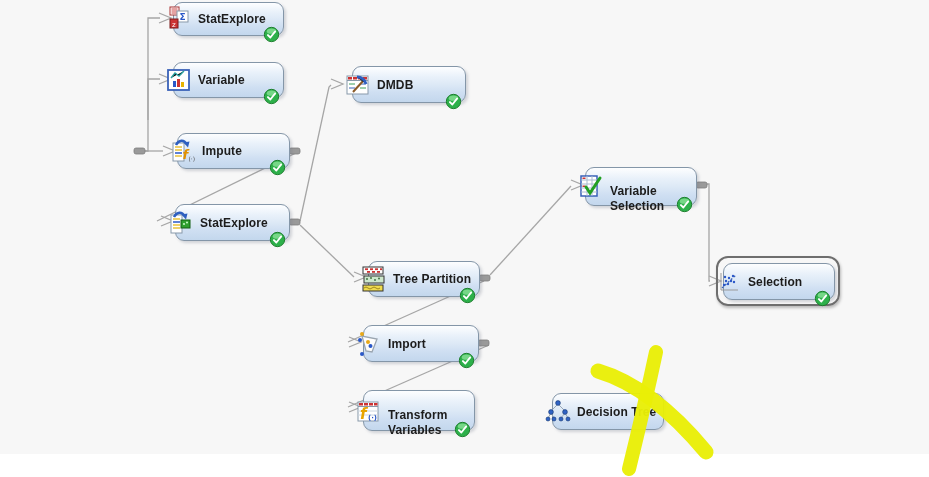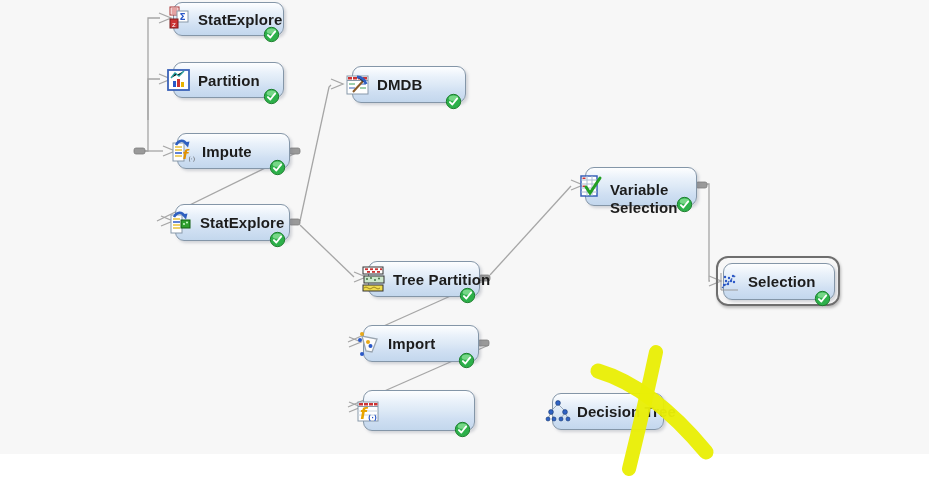--- a/index.html
+++ b/index.html
@@ -8,21 +8,21 @@
   #bottom-strip{position:absolute;left:0;top:454px;width:929px;height:23px;background:#ffffff;}
   #edge-layer,#annotation-layer{position:absolute;left:0;top:0;width:929px;height:477px;}
   #edge-layer{z-index:1;}
   .node{position:absolute;z-index:2;display:flex;align-items:center;
         border:1px solid #8496a8;border-radius:9px;
         background:linear-gradient(180deg,#fdfeff 0%,#e9f1fa 28%,#dde9f6 50%,#cfdff2 72%,#c3d7ed 100%);
         box-shadow:2px 2px 3px rgba(110,120,135,.28);}
   .node .icon{flex:0 0 auto;width:28px;height:28px;margin-left:-9px;display:flex;
               align-items:center;justify-content:center;}
   .node .icon svg{display:block;}
-  .node .label{margin-left:5px;font-size:15px;font-weight:bold;color:#1c1c1c;
+  .node .label{margin-left:5px;font-size:12px;font-weight:bold;color:#1c1c1c;
                white-space:nowrap;letter-spacing:.1px;}
   .node .label.wrap{white-space:normal;width:72px;line-height:1.2;margin-top:24px;}
   .check{position:absolute;right:3px;bottom:-8px;width:17px;height:17px;}
   .sel-ring{position:absolute;left:716px;top:256px;width:120px;height:46px;
             border:2.5px solid #6e6e6e;border-radius:12px;z-index:2;
             box-shadow:1px 2px 3px rgba(0,0,0,.25);}
   #annotation-layer{z-index:5;pointer-events:none;}
   svg text{font-family:"DejaVu Sans",sans-serif;}
 </style>
 </head>
@@ -109,21 +109,21 @@
   <div class="node" style="left:173px;top:62px;width:109px;height:34px">
     <span class="icon">
       <svg width="26" height="26" viewBox="0 0 26 26">
         <rect x="2" y="3" width="21" height="20" fill="#fff" stroke="#3a62b8" stroke-width="1.8"></rect>
         <polyline points="5,11 9,6 13,9 18,4" stroke="#2aa0a0" stroke-width="1.4"></polyline>
         <rect x="7" y="14" width="3" height="6" fill="#2a58c8"></rect>
         <rect x="11" y="12" width="3" height="8" fill="#cc3333"></rect>
         <rect x="15" y="15" width="3" height="5" fill="#e8b400"></rect>
       </svg>
       </span>
-    <span class="label">Partition</span>
+    <span class="label">Variable</span>
     <span class="check">
       <svg viewBox="0 0 18 18" width="17" height="17">
           <circle cx="9" cy="9" r="7.6" fill="#2db04a" stroke="#187a28"></circle>
           <ellipse cx="9" cy="5.5" rx="5" ry="2.8" fill="#8fe49c" opacity=".75"></ellipse>
           <path d="M5.2 9.6 L7.8 12.2 L12.8 5.8" fill="none" stroke="#fff" stroke-width="2" stroke-linecap="round" stroke-linejoin="round"></path>
         </svg></span>
   </div>
 
   <div class="node" style="left:352px;top:66px;width:112px;height:35px">
     <span class="icon">
@@ -306,20 +306,21 @@
           <rect x="8" y="5" width="4" height="2.5" fill="#cc3333"></rect>
           <rect x="13" y="5" width="4" height="2.5" fill="#cc3333"></rect>
           <rect x="18" y="5" width="3.5" height="2.5" fill="#cc3333"></rect>
         <line x1="2" y1="8.5" x2="22" y2="8.5" stroke="#8899aa"></line>
         <line x1="2" y1="13" x2="22" y2="13" stroke="#ccd6e0"></line>
           <line x1="2" y1="17" x2="22" y2="17" stroke="#ccd6e0"></line>
         <text x="4" y="21" font-size="15" font-style="italic" font-weight="bold" fill="#e8a400">f</text>
         <text x="12" y="21.5" font-size="7" font-weight="bold" fill="#2a58c8">(·)</text>
       </svg>
       </span>
+    <span class="label wrap">Transform Variables</span>
     <span class="check">
       <svg viewBox="0 0 18 18" width="17" height="17">
           <circle cx="9" cy="9" r="7.6" fill="#2db04a" stroke="#187a28"></circle>
           <ellipse cx="9" cy="5.5" rx="5" ry="2.8" fill="#8fe49c" opacity=".75"></ellipse>
           <path d="M5.2 9.6 L7.8 12.2 L12.8 5.8" fill="none" stroke="#fff" stroke-width="2" stroke-linecap="round" stroke-linejoin="round"></path>
         </svg></span>
   </div>
 
   <div class="node" style="left:552px;top:393px;width:110px;height:35px">
     <span class="icon">

